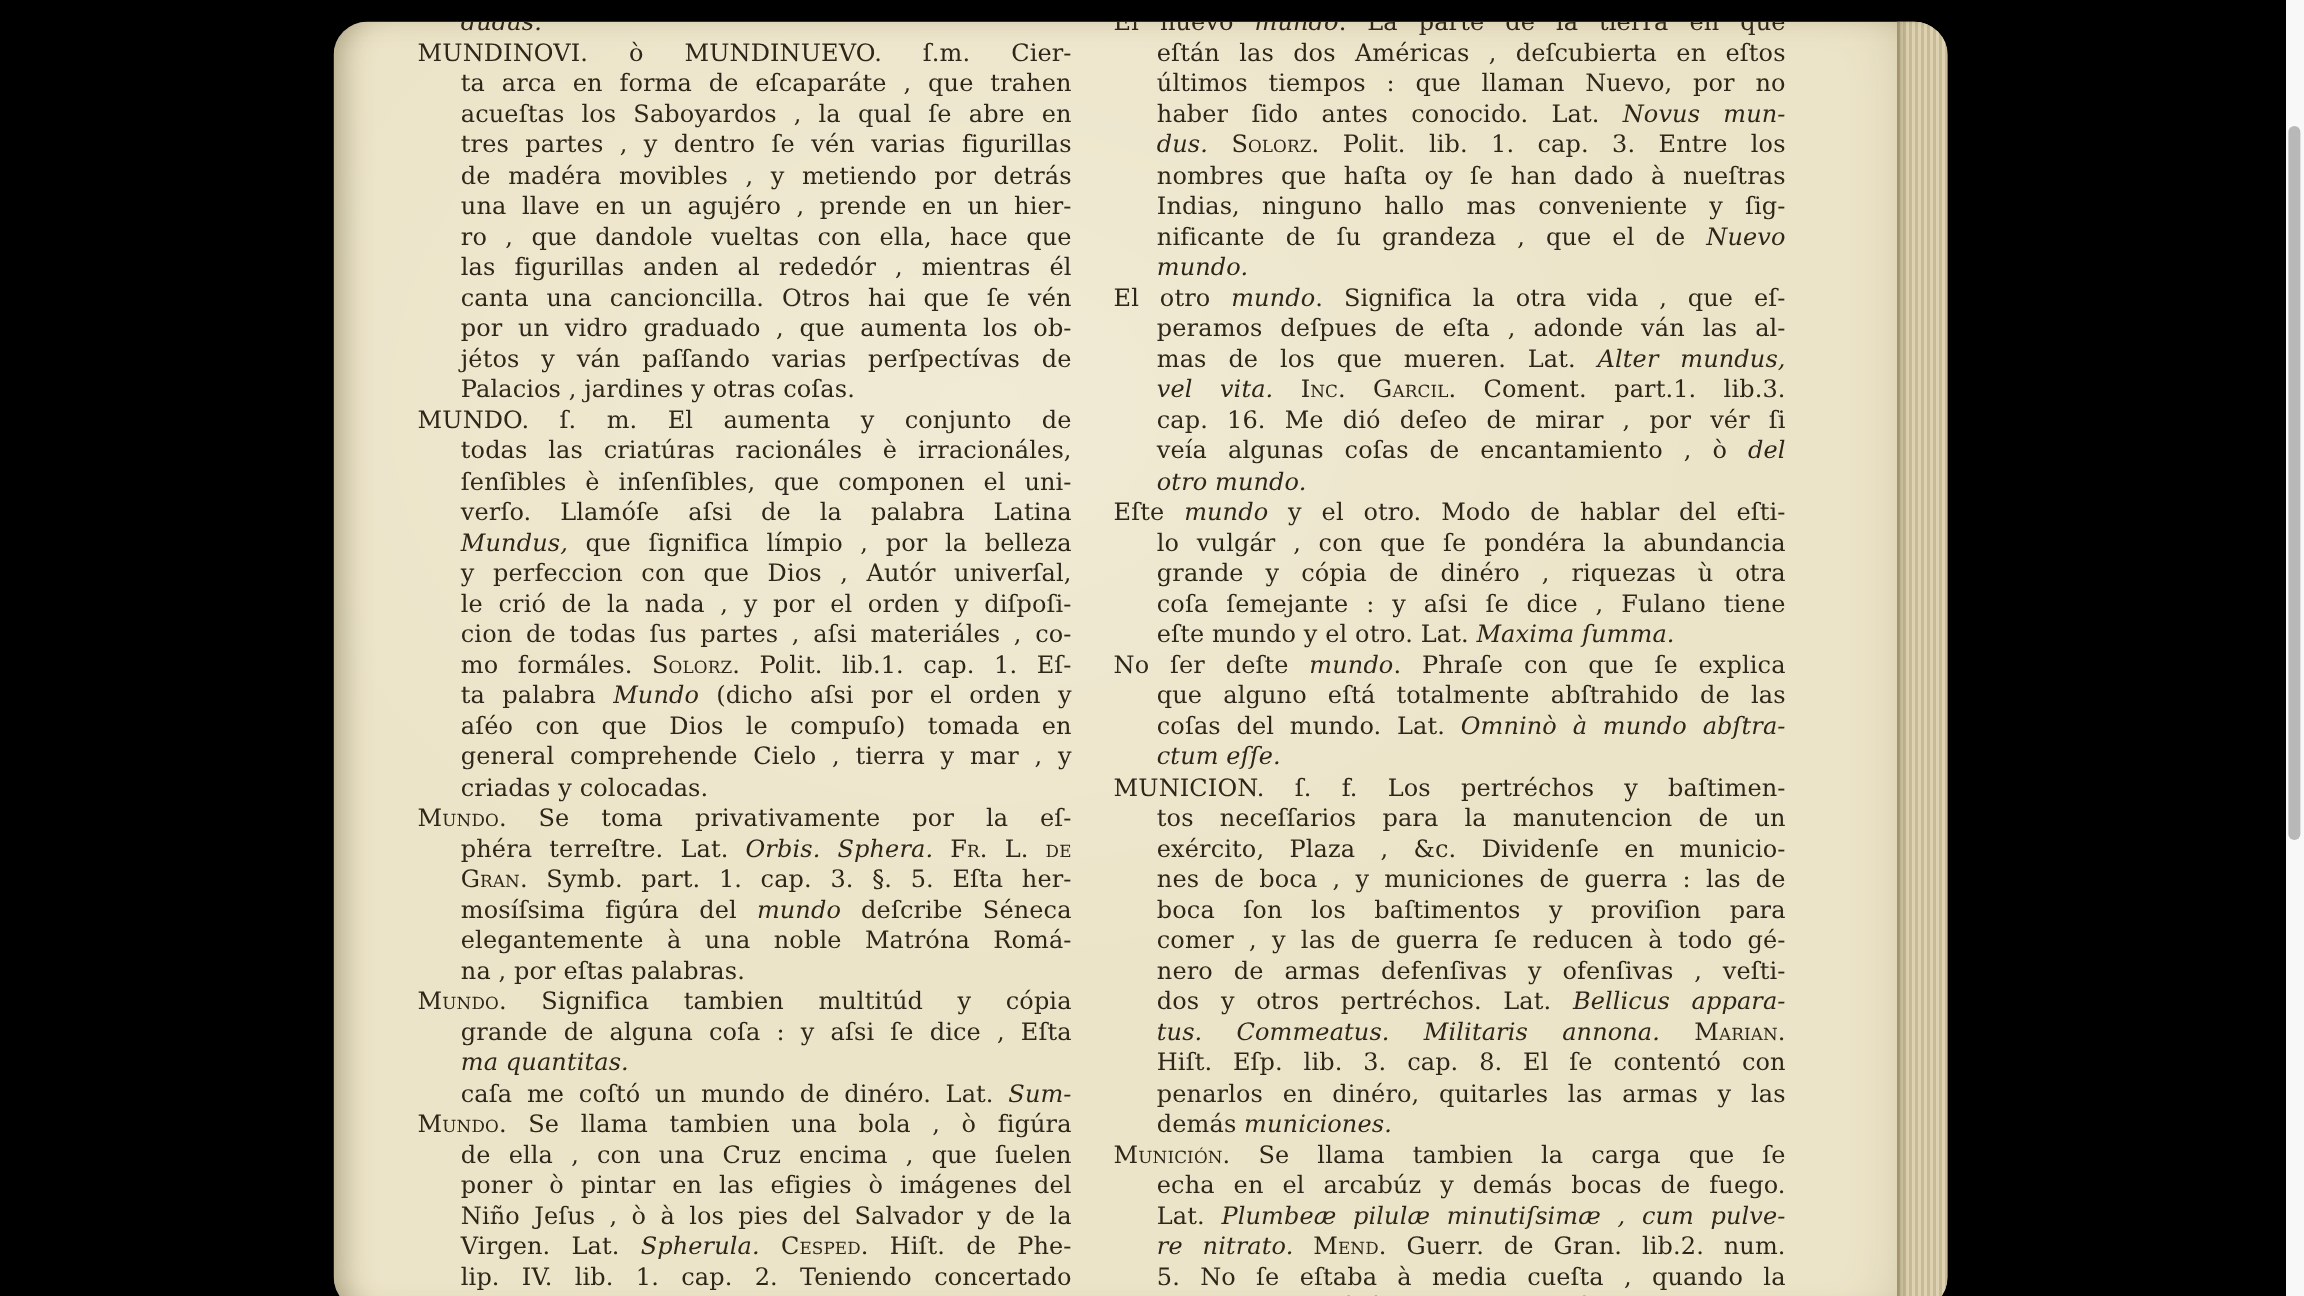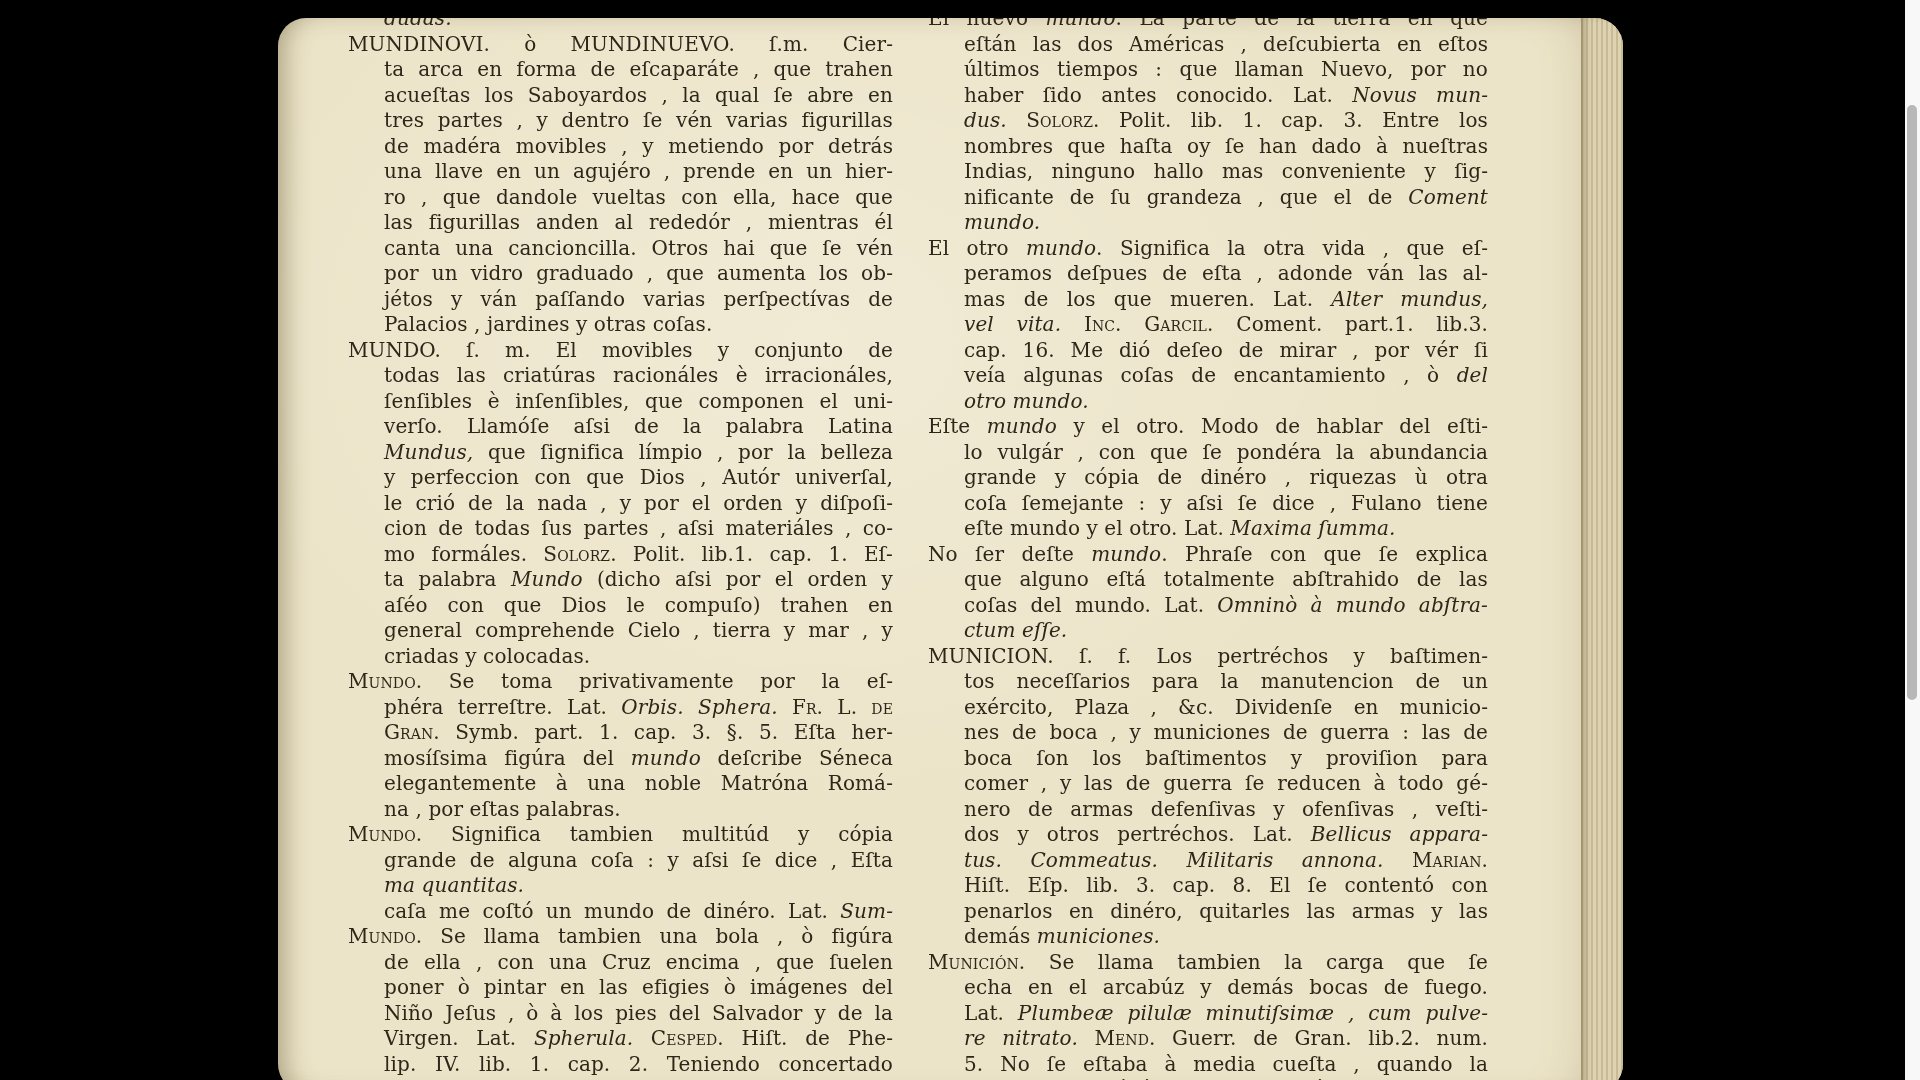--- a/index.html
+++ b/index.html
@@ -93,31 +93,31 @@
           <div class="line indent">de madéra movibles , y metiendo por detrás</div>
           <div class="line indent">una llave en un agujéro , prende en un hier-</div>
           <div class="line indent">ro , que dandole vueltas con ella, hace que</div>
           <div class="line indent">las figurillas anden al rededór , mientras él</div>
           <div class="line indent">canta una cancioncilla. Otros hai que ſe vén</div>
           <div class="line indent">por un vidro graduado , que aumenta los ob-</div>
           <div class="line indent">jétos y ván paſſando varias perſpectívas de</div>
           <div class="line indent ragged">Palacios , jardines y otras coſas.</div>
         </div>
         <div class="entry">
-          <div class="line">MUNDO. ſ. m. El movibles y conjunto de</div>
+          <div class="line">MUNDO. ſ. m. El aumenta y conjunto de</div>
           <div class="line indent">todas las criatúras racionáles è irracionáles,</div>
           <div class="line indent">ſenſibles è inſenſibles, que componen el uni-</div>
           <div class="line indent">verſo. Llamóſe aſsi de la palabra Latina</div>
           <div class="line indent"><i>Mundus,</i> que ſignifica límpio , por la belleza</div>
           <div class="line indent">y perfeccion con que Dios , Autór univerſal,</div>
           <div class="line indent">le crió de la nada , y por el orden y diſpoſi-</div>
           <div class="line indent">cion de todas ſus partes , aſsi materiáles , co-</div>
           <div class="line indent">mo formáles. <span class="sc">Solorz</span>. Polit. lib.1. cap. 1. Eſ-</div>
           <div class="line indent">ta palabra <i>Mundo</i> (dicho aſsi por el orden y</div>
-          <div class="line indent">aſéo con que Dios le compuſo) trahen en</div>
+          <div class="line indent">aſéo con que Dios le compuſo) tomada en</div>
           <div class="line indent">general comprehende Cielo , tierra y mar , y</div>
           <div class="line indent ragged">criadas y colocadas.</div>
         </div>
         <div class="entry">
           <div class="line"><span class="sc">Mundo</span>. Se toma privativamente por la eſ-</div>
           <div class="line indent">phéra terreſtre. Lat. <i>Orbis. Sphera.</i> <span class="sc">Fr. L. de</span></div>
           <div class="line indent"><span class="sc">Gran</span>. Symb. part. 1. cap. 3. §. 5. Eſta her-</div>
           <div class="line indent">mosíſsima figúra del <i>mundo</i> deſcribe Séneca</div>
           <div class="line indent">elegantemente à una noble Matróna Romá-</div>
           <div class="line indent ragged">na , por eſtas palabras.</div>
@@ -141,21 +141,21 @@
   <div class="col col-right">
     <div class="col-inner">
         <div class="entry">
           <div class="line">El nuevo <i>mundo</i>. La parte de la tierra en que</div>
           <div class="line indent">eſtán las dos Américas , deſcubierta en eſtos</div>
           <div class="line indent">últimos tiempos : que llaman Nuevo, por no</div>
           <div class="line indent">haber ſido antes conocido. Lat. <i>Novus mun-</i></div>
           <div class="line indent"><i>dus.</i> <span class="sc">Solorz</span>. Polit. lib. 1. cap. 3. Entre los</div>
           <div class="line indent">nombres que haſta oy ſe han dado à nueſtras</div>
           <div class="line indent">Indias, ninguno hallo mas conveniente y ſig-</div>
-          <div class="line indent">nificante de ſu grandeza , que el de <i>Coment</i></div>
+          <div class="line indent">nificante de ſu grandeza , que el de <i>Nuevo</i></div>
           <div class="line indent ragged"><i>mundo.</i></div>
         </div>
         <div class="entry">
           <div class="line">El otro <i>mundo</i>. Significa la otra vida , que eſ-</div>
           <div class="line indent">peramos deſpues de eſta , adonde ván las al-</div>
           <div class="line indent">mas de los que mueren. Lat. <i>Alter mundus,</i></div>
           <div class="line indent"><i>vel vita.</i> <span class="sc">Inc. Garcil</span>. Coment. part.1. lib.3.</div>
           <div class="line indent">cap. 16. Me dió deſeo de mirar , por vér ſi</div>
           <div class="line indent">veía algunas coſas de encantamiento , ò <i>del</i></div>
           <div class="line indent ragged"><i>otro mundo.</i></div>

